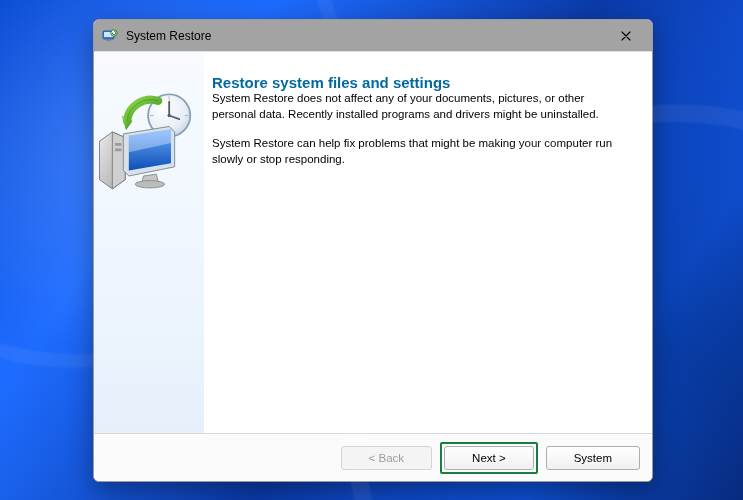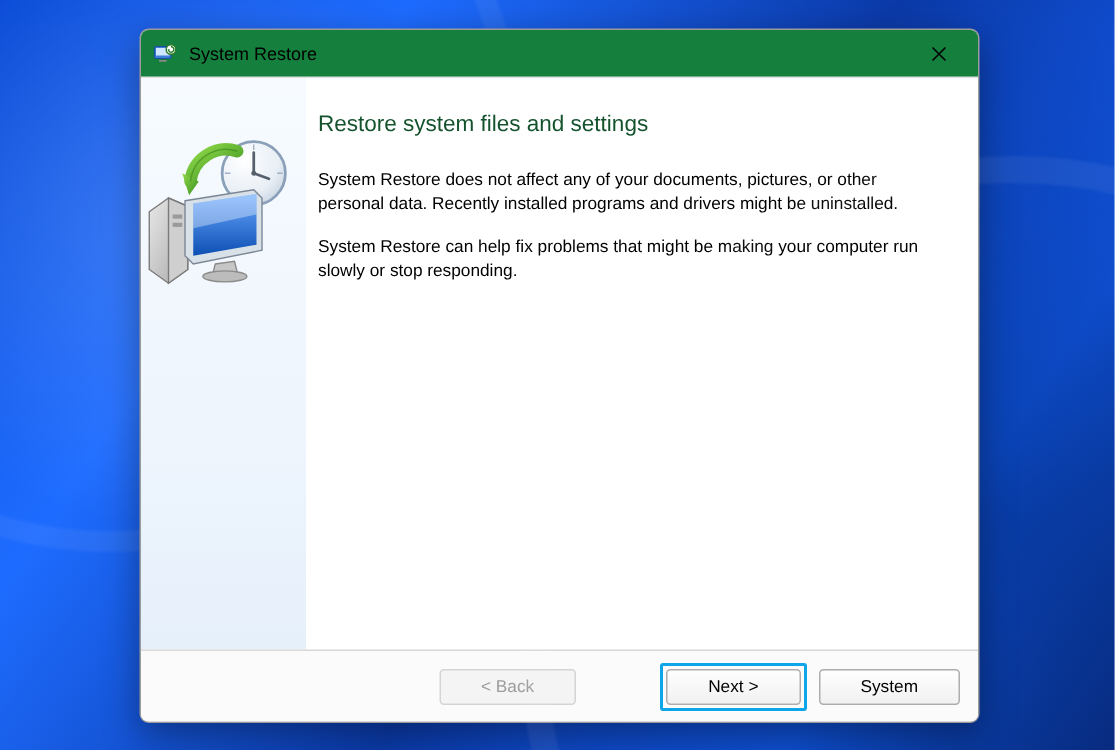--- a/index.html
+++ b/index.html
@@ -28,21 +28,21 @@
     border: 1px solid #9b9b9b;
     border-radius: 6px;
     box-shadow: 0 8px 24px rgba(0,0,0,0.35);
     display: flex; flex-direction: column;
     overflow: hidden;
   }
   .titlebar {
     height: 32px;
     display: flex; align-items: center;
     padding: 0 6px 0 8px;
-    background: #15803d;
+    background: #a3a3a3;
     border-bottom: 1px solid #e0e0e0;
   }
   .titlebar .icon { width:16px; height:16px; margin-right:8px; display:flex; align-items:center; justify-content:center; }
   .titlebar .title { font-size: 12px; color:#000; flex:0 0 auto; }
   .titlebar .spacer { flex: 1 1 auto; }
   .titlebar .closebtn {
     width: 40px; height: 28px; display:flex; align-items:center; justify-content:center;
     border-radius:4px; cursor: default;
   }
   .titlebar .closebtn svg { width:10px; height:10px; }
@@ -59,21 +59,21 @@
     padding-top: 36px;
   }
   .side svg { width:110px; height:110px; }
 
   .content {
     flex:1 1 auto;
     padding: 22px 28px 10px 8px;
     color:#000;
   }
   .content h1 {
-    font-size: 15px; font-weight: 400; color:#14532d; margin-bottom: 22px;
+    font-size: 15px; font-weight: 700; color:#0369a1; 
   }
   .content p {
     font-size: 11.5px; line-height: 1.35; margin-bottom: 14px; color:#000;
   }
 
   .footer {
     height: 48px;
     border-top: 1px solid #d8d8d8;
     background:#fbfbfb;
     display:flex; align-items:center; justify-content:flex-end;
@@ -84,25 +84,24 @@
     border: 1px solid #adadad;
     border-radius: 3px;
     background: linear-gradient(#fefefe,#f1f1f1);
     font-size: 11.5px;
     padding: 0 27px;
     display:flex; align-items:center; justify-content:center;
     color:#000;
   }
   .btn.disabled { color:#9c9c9c; border-color:#d4d4d4; background:#f4f4f4; }
   .highlight {
-    border: 2px solid #0ea5e9;
+    border: 2px solid #15803d;
     padding: 2px;
     border-radius: 2px;
     display:flex;
-    margin-left:48px;
   }
 </style>
 </head>
 <body>
 
 <div class="dialog">
 
   <div class="titlebar">
     <span class="icon">
       <svg viewBox="0 0 16 16">

